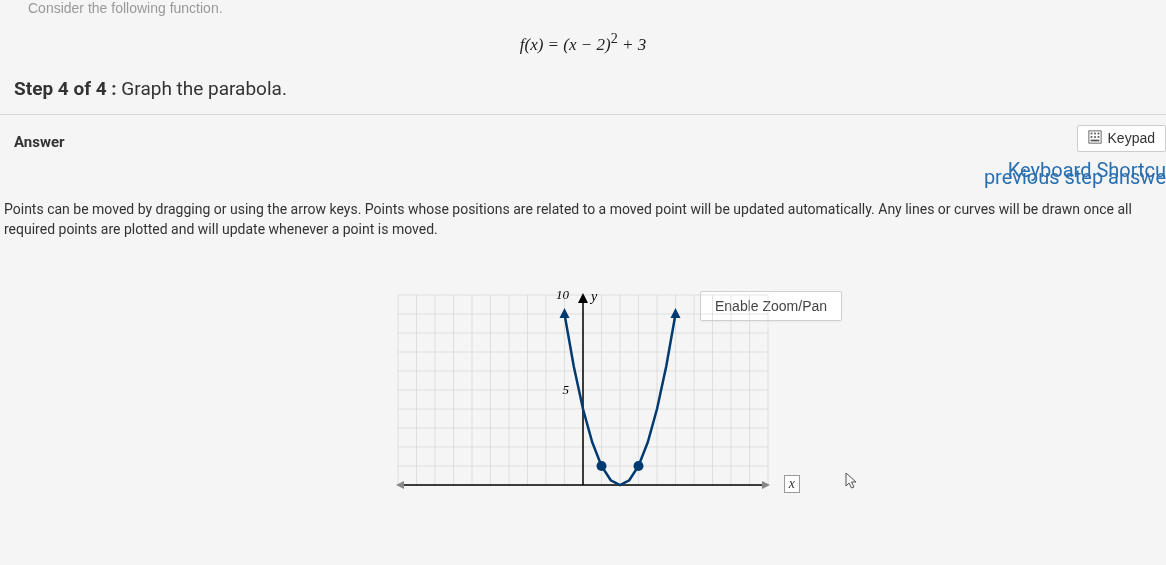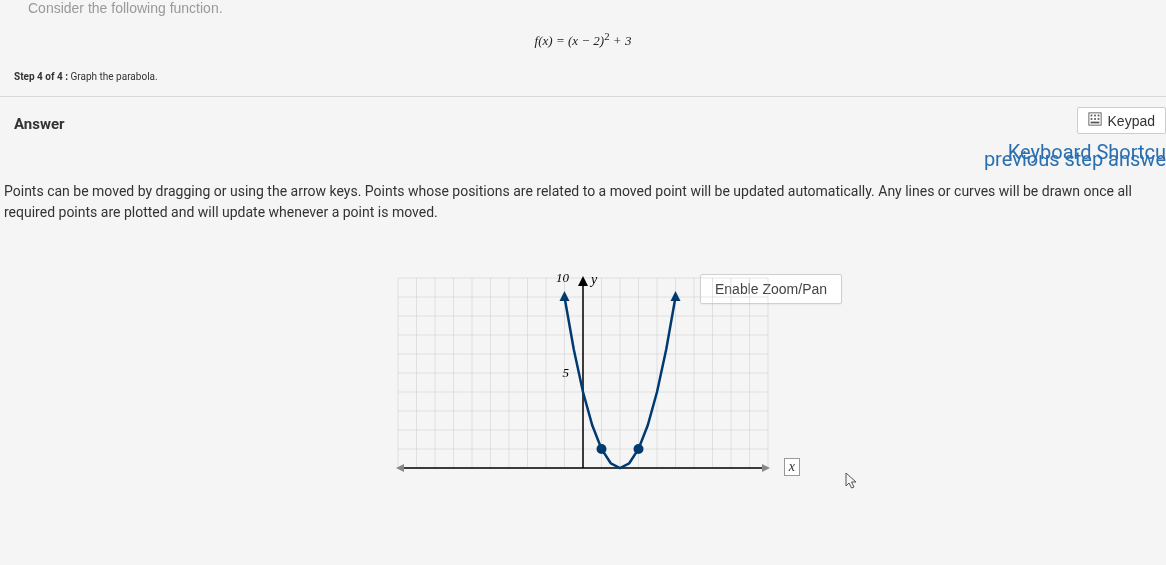--- a/index.html
+++ b/index.html
@@ -14,28 +14,28 @@
     }
     .top-cut {
       color: #999;
       font-size: 14px;
       padding: 0 0 6px 28px;
       font-family: Arial, sans-serif;
     }
     .equation-row {
       text-align: center;
       font-family: "Times New Roman", serif;
-      font-size: 13px;
+      font-size: 17px;
       font-style: italic;
       color: #222;
       padding: 8px 0 18px 0;
     }
     .step-row {
       padding: 4px 5px 14px 14px;
-      font-size: 10px;
+      font-size: 19px;
       color: #333;
     }
     .step-label { font-weight: 700; }
     .divider {
       border: none;
       border-top: 1px solid #d8d8d8;
       margin: 0;
     }
     .answer-section {
       position: relative;

